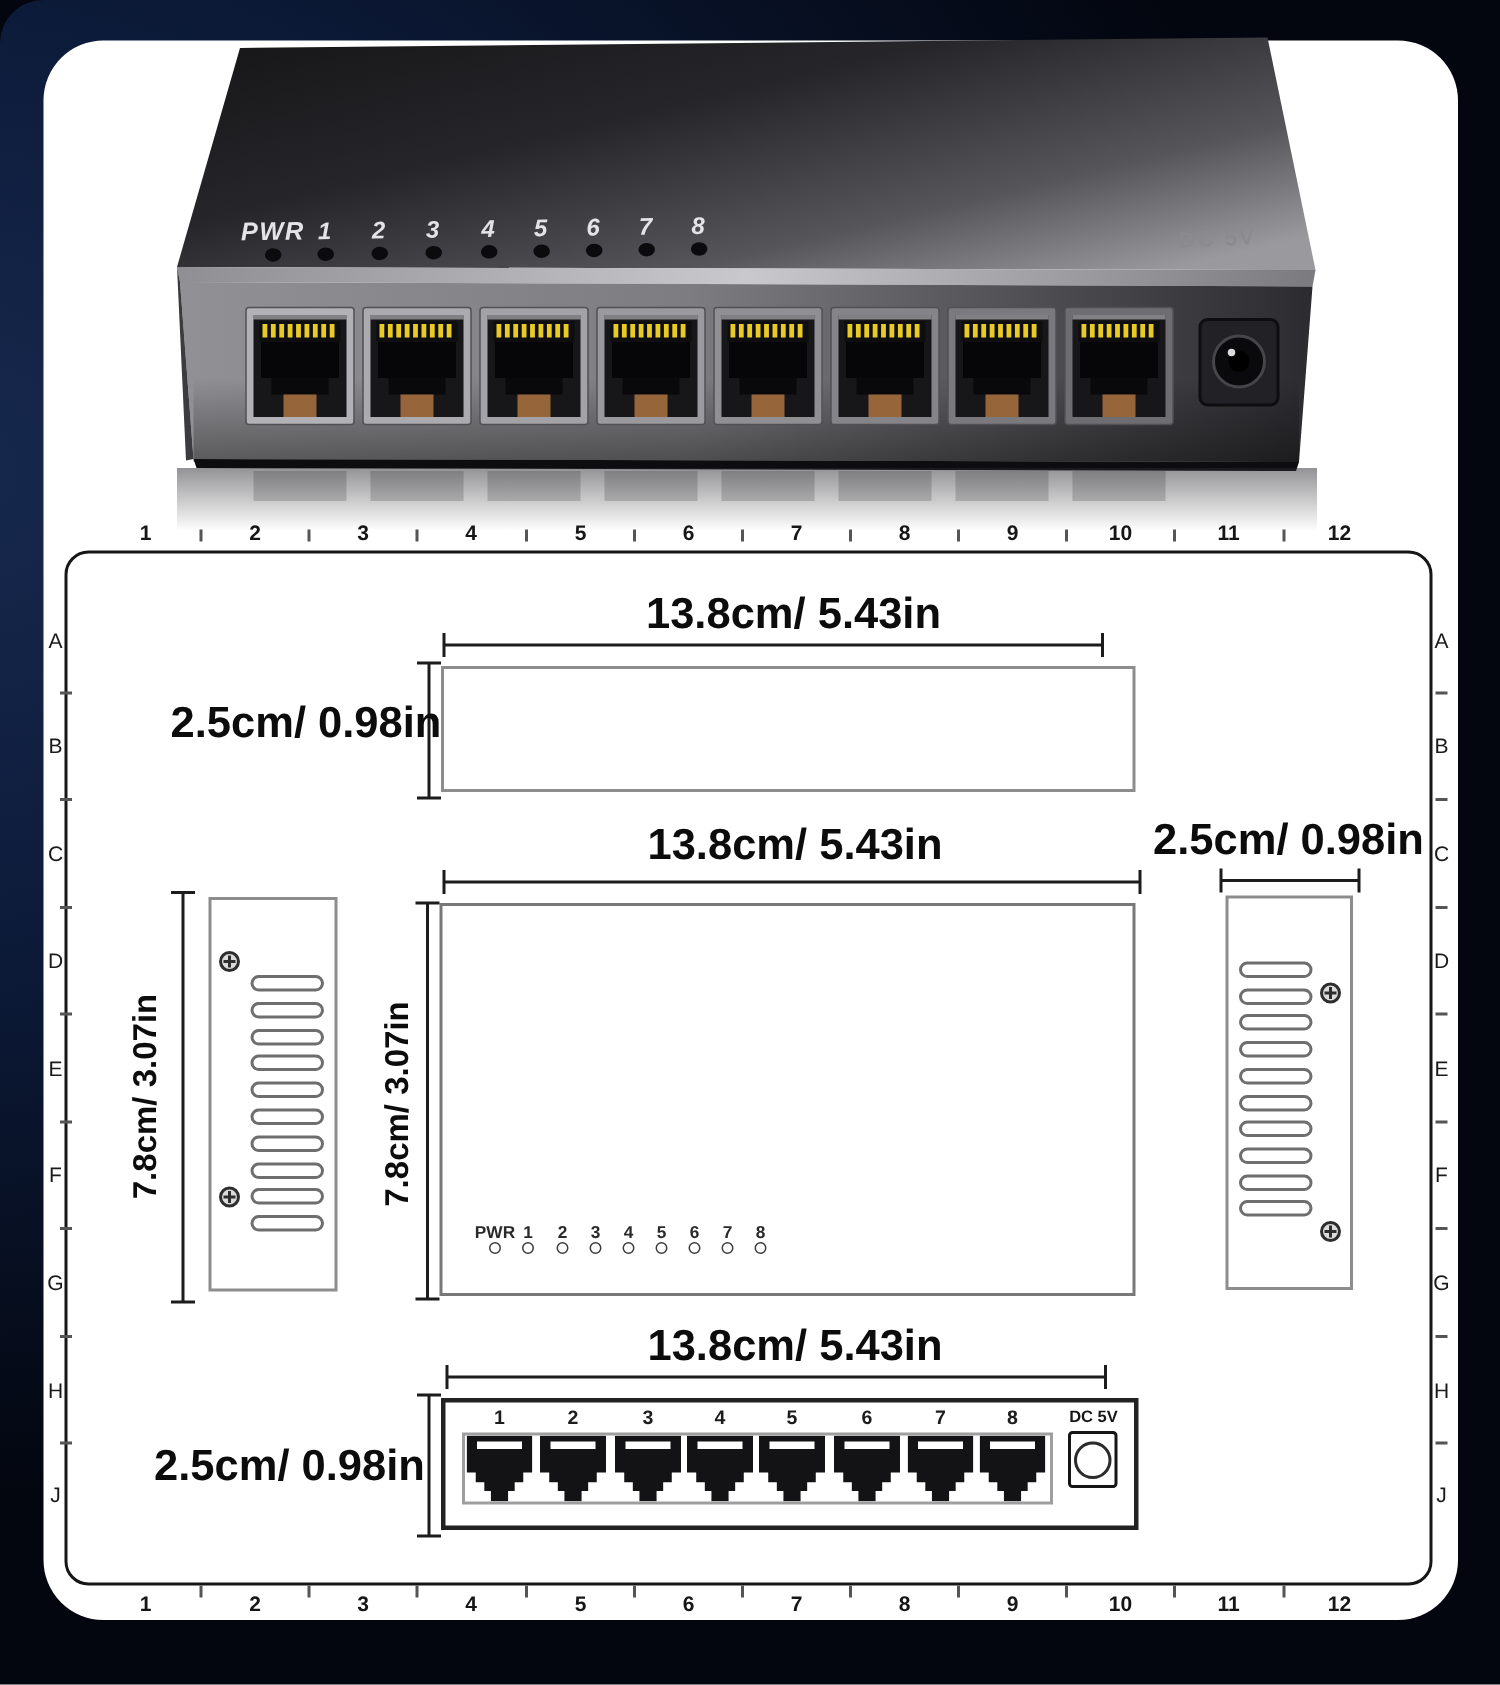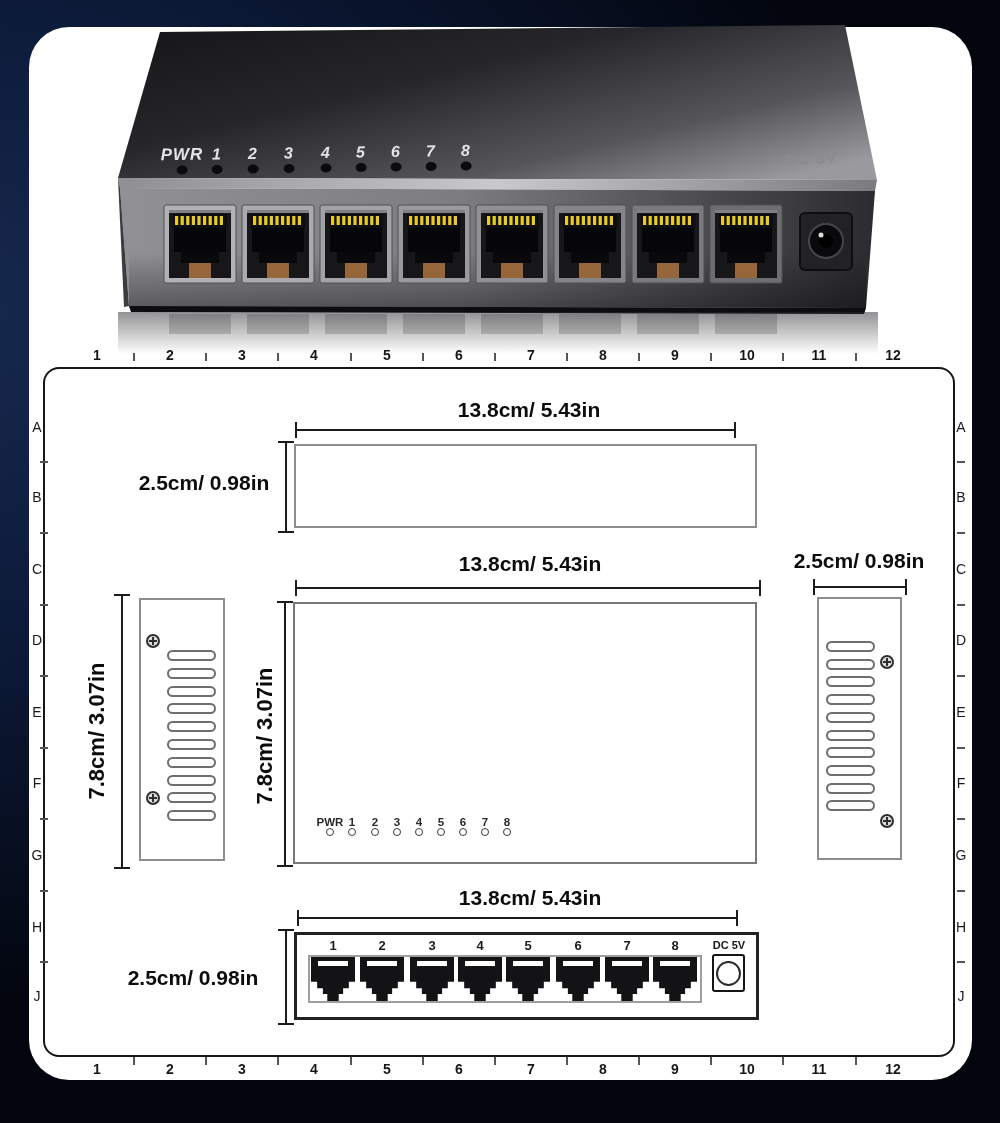--- a/index.html
+++ b/index.html
@@ -5,33 +5,34 @@
   * { box-sizing: border-box; margin: 0; padding: 0; }
   html,body { width:1000px; height:1123px; }
   body{
     position:relative; overflow:hidden;
     font-family:"Liberation Sans", sans-serif;
     background:#03060f;
   }
   .stage{
     position:absolute; inset:0;
     background:radial-gradient(1300px 950px at -6% 28%, #17294f 0%, #0c1a38 35%, rgba(3,6,15,0) 72%);
+    border-radius:29px;
   }
   .sheet{
     position:absolute; left:29px; top:27px; width:943px; height:1053px;
     background:#ffffff; border-radius:40px;
   }
   .photo{ position:absolute; left:0; top:0; width:1000px; height:360px; }
   .frame{
     position:absolute; left:43px; top:367px; width:912px; height:690px;
     border:2.5px solid #161616; border-radius:16px;
   }
   .biglabel{
     position:absolute; transform:translate(-50%,-50%);
-    font-weight:bold; font-size:21px; color:#0c0c0c; white-space:nowrap;
+    font-weight:bold; font-size:29px; color:#0c0c0c; white-space:nowrap;
   }
   .biglabel.rot{ transform:translate(-50%,-50%) rotate(-90deg); font-size:22px; }
   .dim-h{ position:absolute; height:2px; background:#1c1c1c; }
   .dim-h::before,.dim-h::after{ content:""; position:absolute; top:-7px; width:2px; height:16px; background:#1c1c1c; }
   .dim-h::before{ left:-1px; } .dim-h::after{ right:-1px; }
   .dim-v{ position:absolute; width:2px; background:#1c1c1c; }
   .dim-v::before,.dim-v::after{ content:""; position:absolute; left:-7px; width:16px; height:2px; background:#1c1c1c; }
   .dim-v::before{ top:-1px; } .dim-v::after{ bottom:-1px; }
   .view-rect{ position:absolute; background:#fff; border:2px solid #8d8d8d; }
   .ruler-num{ position:absolute; transform:translate(-50%,-50%); font-weight:bold; font-size:14px; color:#161616; }

